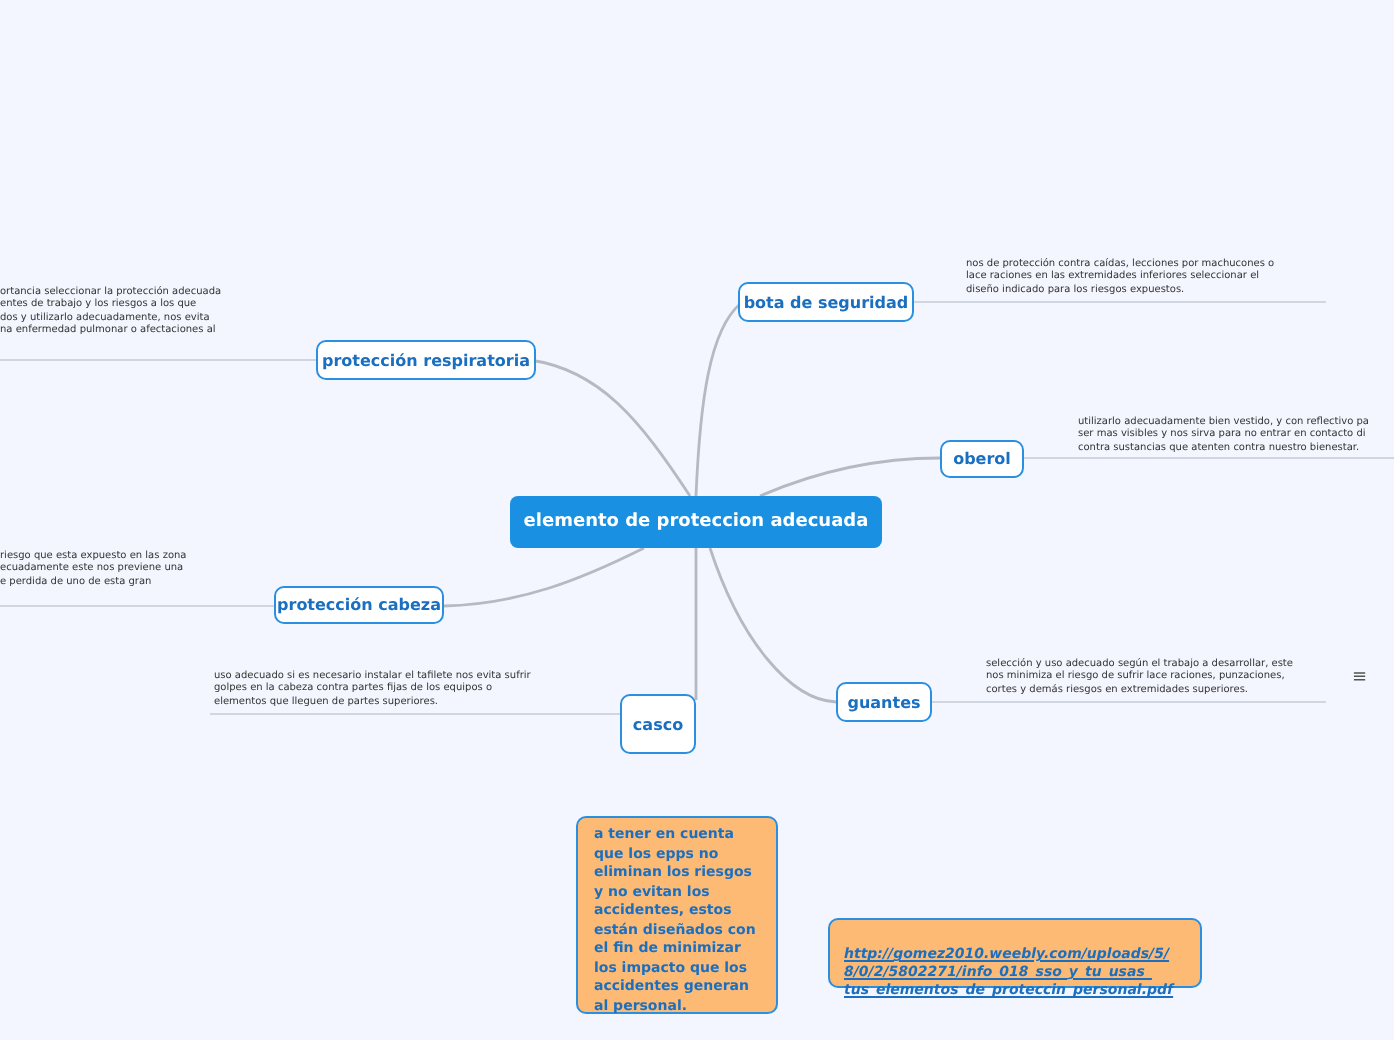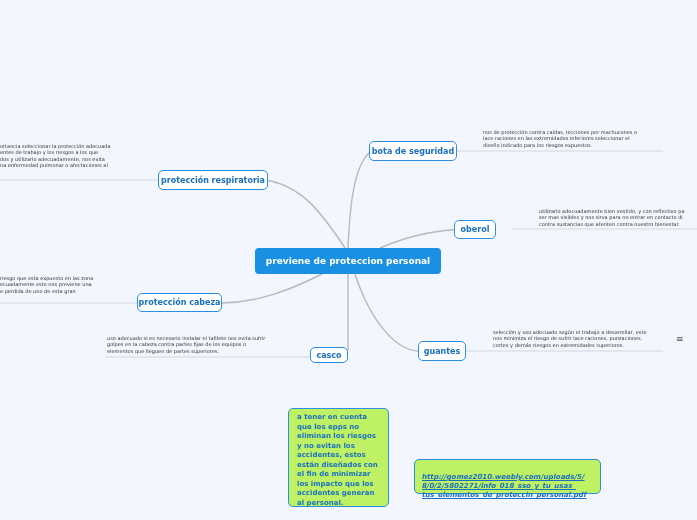--- a/index.html
+++ b/index.html
@@ -21,21 +21,21 @@
     background:#1a90e2; border-radius:4px; color:#ffffff;
     font-weight:bold; font-size:9px;
     display:flex; align-items:center; justify-content:center;
     left:255px; top:248px; width:186px; height:26px; cursor:pointer;
   }
   .note {
     position:absolute; font-size:5px; line-height:6.4px; color:#333;
     white-space:pre-line;
   }
   .callout {
-    position:absolute; box-sizing:border-box; background:#bef264;
+    position:absolute; box-sizing:border-box; background:#fdba74;
     border:1.5px solid #2a8fe0; border-radius:5px;
     color:#1a6fc0; font-weight:bold; font-size:7px; line-height:9.5px;
     padding:4px 8px; white-space:pre-line; cursor:pointer;
   }
   .link { color:#1a6fc0; text-decoration:underline; }
   .menu-icon { position:absolute; left:676px; top:334px; font-size:9px; color:#555; cursor:pointer; }
 </style>
 </head>
 <body>
 
@@ -58,46 +58,46 @@
     <line x1="457" y1="151" x2="663" y2="151"></line>
     <line x1="512" y1="229" x2="697" y2="229"></line>
     <line x1="466" y1="351" x2="663" y2="351"></line>
     <line x1="105" y1="357" x2="310" y2="357"></line>
     <line x1="0" y1="303" x2="137" y2="303"></line>
     <line x1="0" y1="180" x2="158" y2="180"></line>
   </g>
 </svg>
 
 <div class="central">
-  <span>previene de proteccion personal</span>
+  <span>elemento de proteccion adecuada</span>
 </div>
 
 <div class="node" style="left:369px;top:141px;width:88px;height:20px;">
   <span>bota de seguridad</span>
 </div>
 <div class="note" style="left:483px;top:129px;">nos de protección contra caídas, lecciones por machucones o
 lace raciones en las extremidades inferiores seleccionar el
 diseño indicado para los riesgos expuestos.</div>
 
-<div class="node" style="left:454px;top:220px;width:42px;height:19px;">
+<div class="node" style="left:470px;top:220px;width:42px;height:19px;">
   <span>oberol</span>
 </div>
 <div class="note" style="left:539px;top:208px;">utilizarlo adecuadamente bien vestido, y con reflectivo pa
 ser mas visibles y nos sirva para no entrar en contacto di
 contra sustancias que atenten contra nuestro bienestar.</div>
 
 <div class="node" style="left:418px;top:341px;width:48px;height:20px;">
   <span>guantes</span>
 </div>
 <div class="note" style="left:493px;top:329px;">selección y uso adecuado según el trabajo a desarrollar, este
 nos minimiza el riesgo de sufrir lace raciones, punzaciones,
 cortes y demás riesgos en extremidades superiores.</div>
 <div class="menu-icon">≡</div>
 
-<div class="node" style="left:310px;top:347px;width:38px;height:16px;">
+<div class="node" style="left:310px;top:347px;width:38px;height:30px;">
   <span>casco</span>
 </div>
 <div class="note" style="left:107px;top:335px;">uso adecuado si es necesario instalar el tafilete nos evita sufrir
 golpes en la cabeza contra partes fijas de los equipos o
 elementos que lleguen de partes superiores.</div>
 
 <div class="node" style="left:137px;top:293px;width:85px;height:19px;">
   <span>protección cabeza</span>
 </div>
 <div class="note" style="left:0px;top:275px;"> riesgo que esta expuesto en las zona

